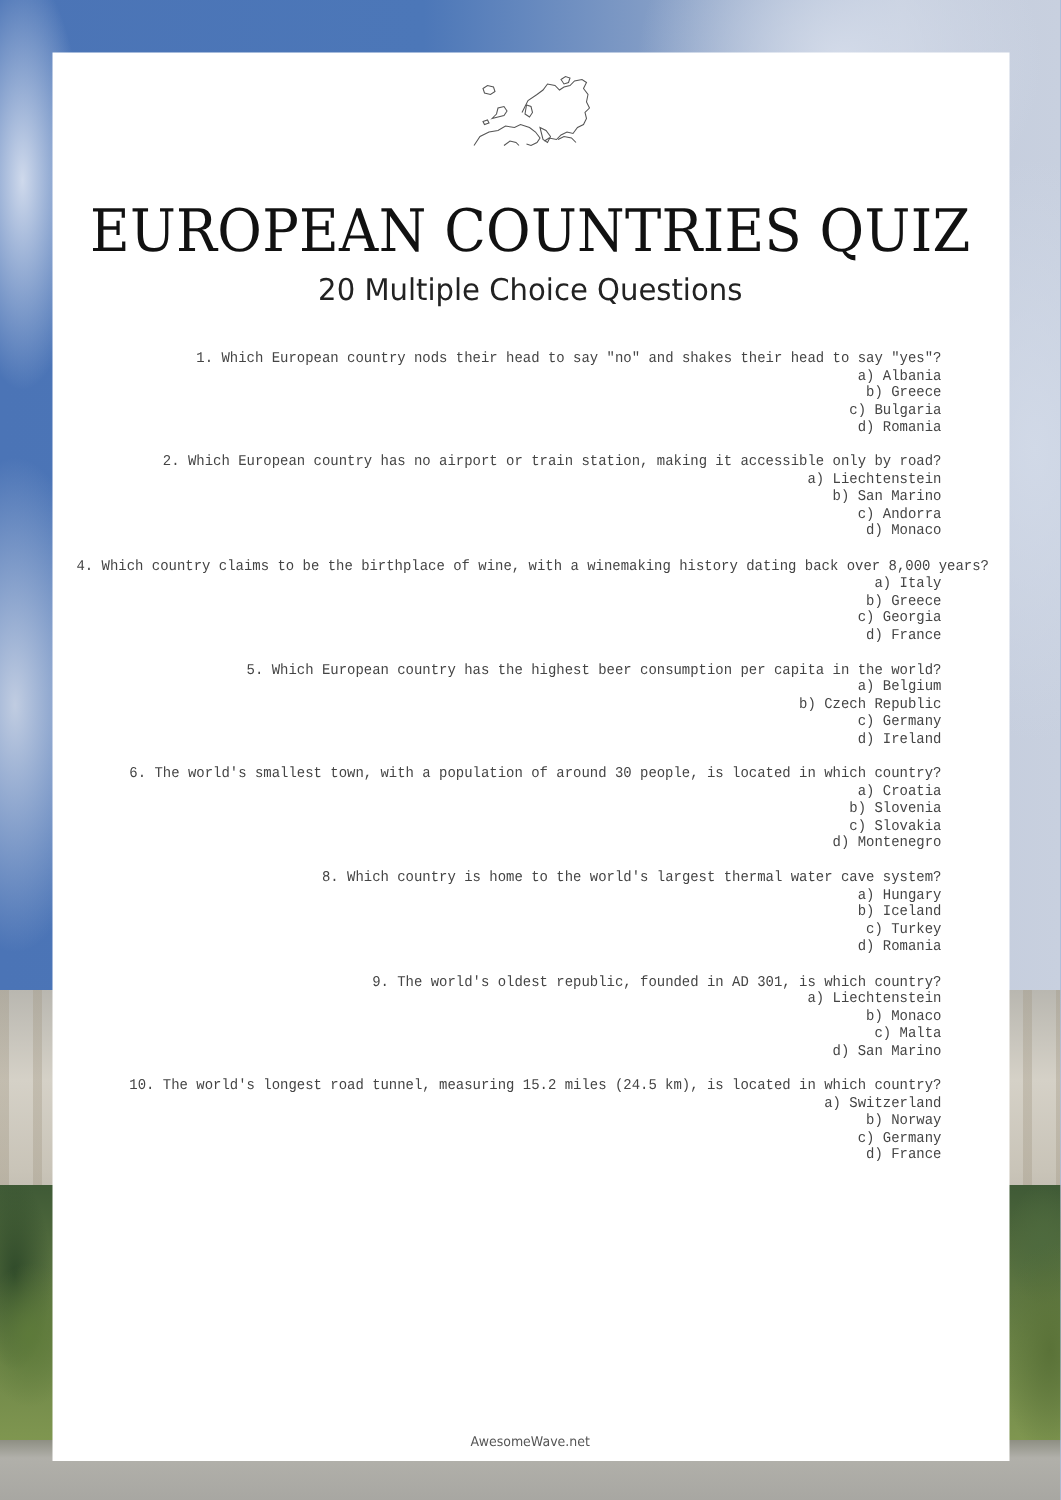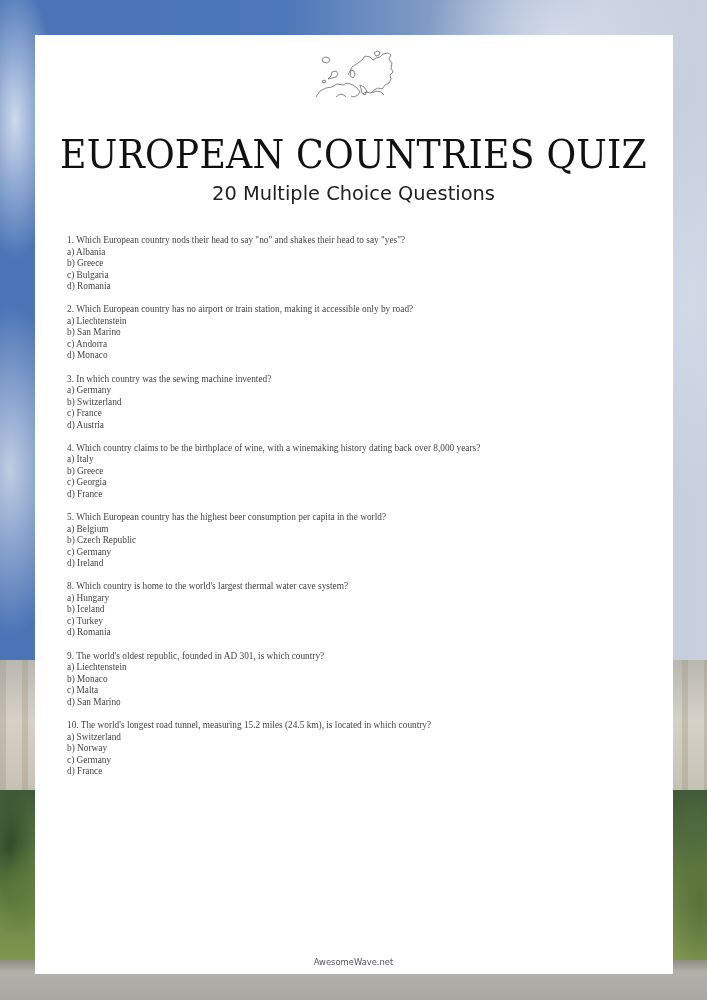--- a/index.html
+++ b/index.html
@@ -59,25 +59,26 @@
     }
     .subtitle {
       position: absolute; left: 0; top: 180px; width: 707px;
       text-align: center;
       font-family: "DejaVu Sans", sans-serif;
       font-size: 20px; line-height: 26px;
       color: #222222;
       transform: scaleX(0.97);
     }
     .questions {
-      position: absolute; left: 67px; top: 234px; width: 620px;
+      position: absolute; left: 51px; top: 234px; width: 620px;
       color: #444444;
-      font-family: Liberation Serif, serif;
+      font-family: Liberation Mono, monospace;
       font-size: 10px;
       line-height: 11.5px;
+      text-align: right;
     }
     .q-block { height: 69.3px; }
     .q-text, .q-opt {
       white-space: nowrap;
       transform: scaleX(0.93);
       transform-origin: left center;
     }
     .footer {
       position: absolute; left: 0; top: 957px; width: 707px;
       text-align: center;
@@ -121,39 +122,39 @@
     <div class="q-opt">d) Romania</div>
   </div>
   <div class="q-block">
     <div class="q-text">2. Which European country has no airport or train station, making it accessible only by road?</div>
     <div class="q-opt">a) Liechtenstein</div>
     <div class="q-opt">b) San Marino</div>
     <div class="q-opt">c) Andorra</div>
     <div class="q-opt">d) Monaco</div>
   </div>
   <div class="q-block">
-    <div class="q-text">3. In which country was the sewing machine invented?</div>
-    <div class="q-opt">a) Germany</div>
-    <div class="q-opt">b) Switzerland</div>
-    <div class="q-opt">c) France</div>
-    <div class="q-opt">d) Austria</div>
-  </div>
-  <div class="q-block">
     <div class="q-text">4. Which country claims to be the birthplace of wine, with a winemaking history dating back over 8,000 years?</div>
     <div class="q-opt">a) Italy</div>
     <div class="q-opt">b) Greece</div>
     <div class="q-opt">c) Georgia</div>
     <div class="q-opt">d) France</div>
   </div>
   <div class="q-block">
     <div class="q-text">5. Which European country has the highest beer consumption per capita in the world?</div>
     <div class="q-opt">a) Belgium</div>
     <div class="q-opt">b) Czech Republic</div>
     <div class="q-opt">c) Germany</div>
     <div class="q-opt">d) Ireland</div>
+  </div>
+  <div class="q-block">
+    <div class="q-text">6. The world's smallest town, with a population of around 30 people, is located in which country?</div>
+    <div class="q-opt">a) Croatia</div>
+    <div class="q-opt">b) Slovenia</div>
+    <div class="q-opt">c) Slovakia</div>
+    <div class="q-opt">d) Montenegro</div>
   </div>
   <div class="q-block">
     <div class="q-text">8. Which country is home to the world's largest thermal water cave system?</div>
     <div class="q-opt">a) Hungary</div>
     <div class="q-opt">b) Iceland</div>
     <div class="q-opt">c) Turkey</div>
     <div class="q-opt">d) Romania</div>
   </div>
   <div class="q-block">
     <div class="q-text">9. The world's oldest republic, founded in AD 301, is which country?</div>

